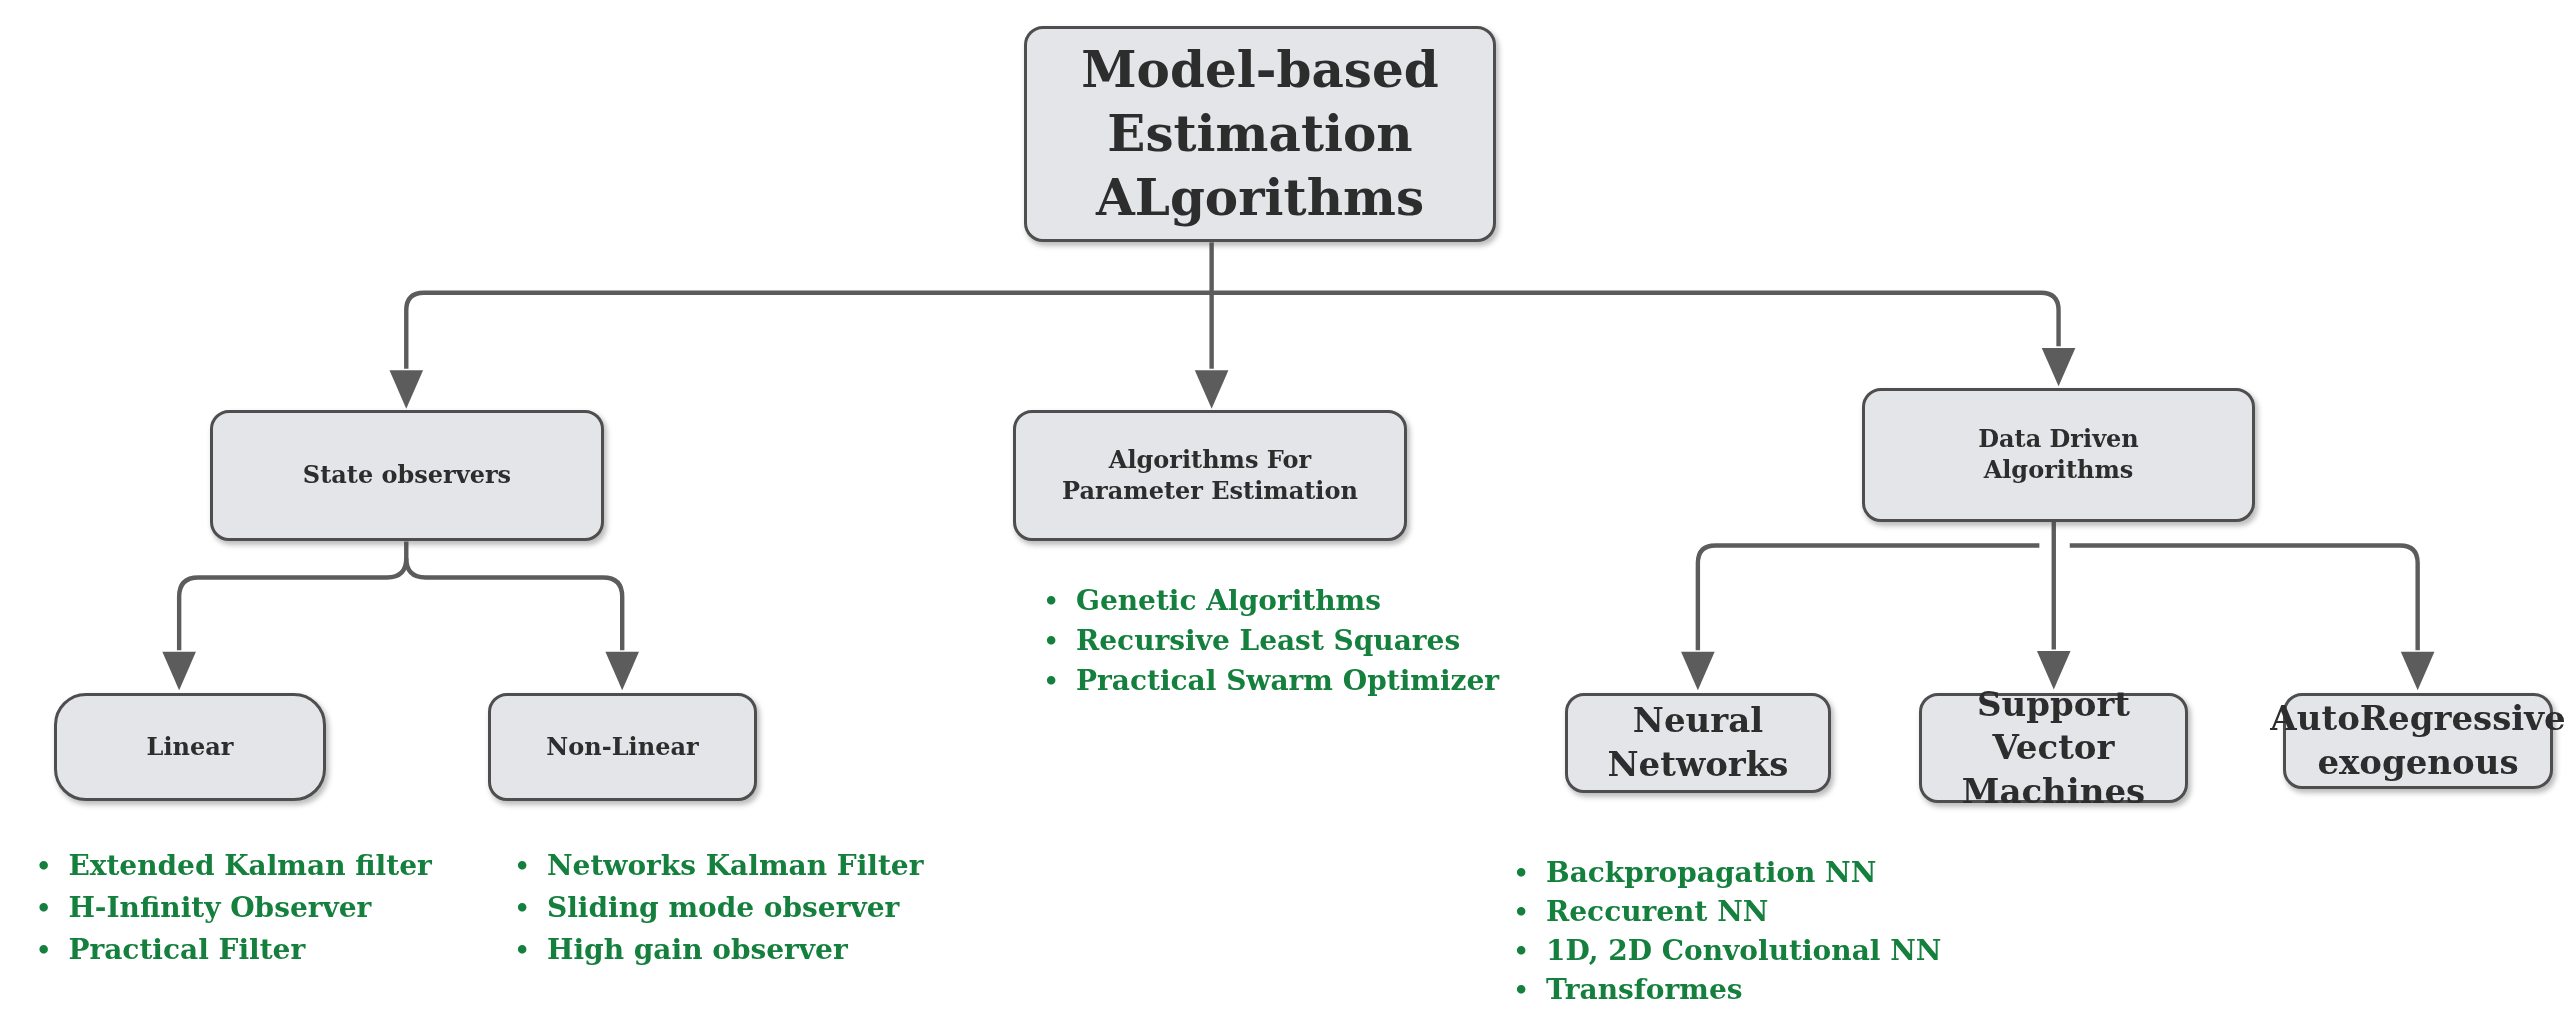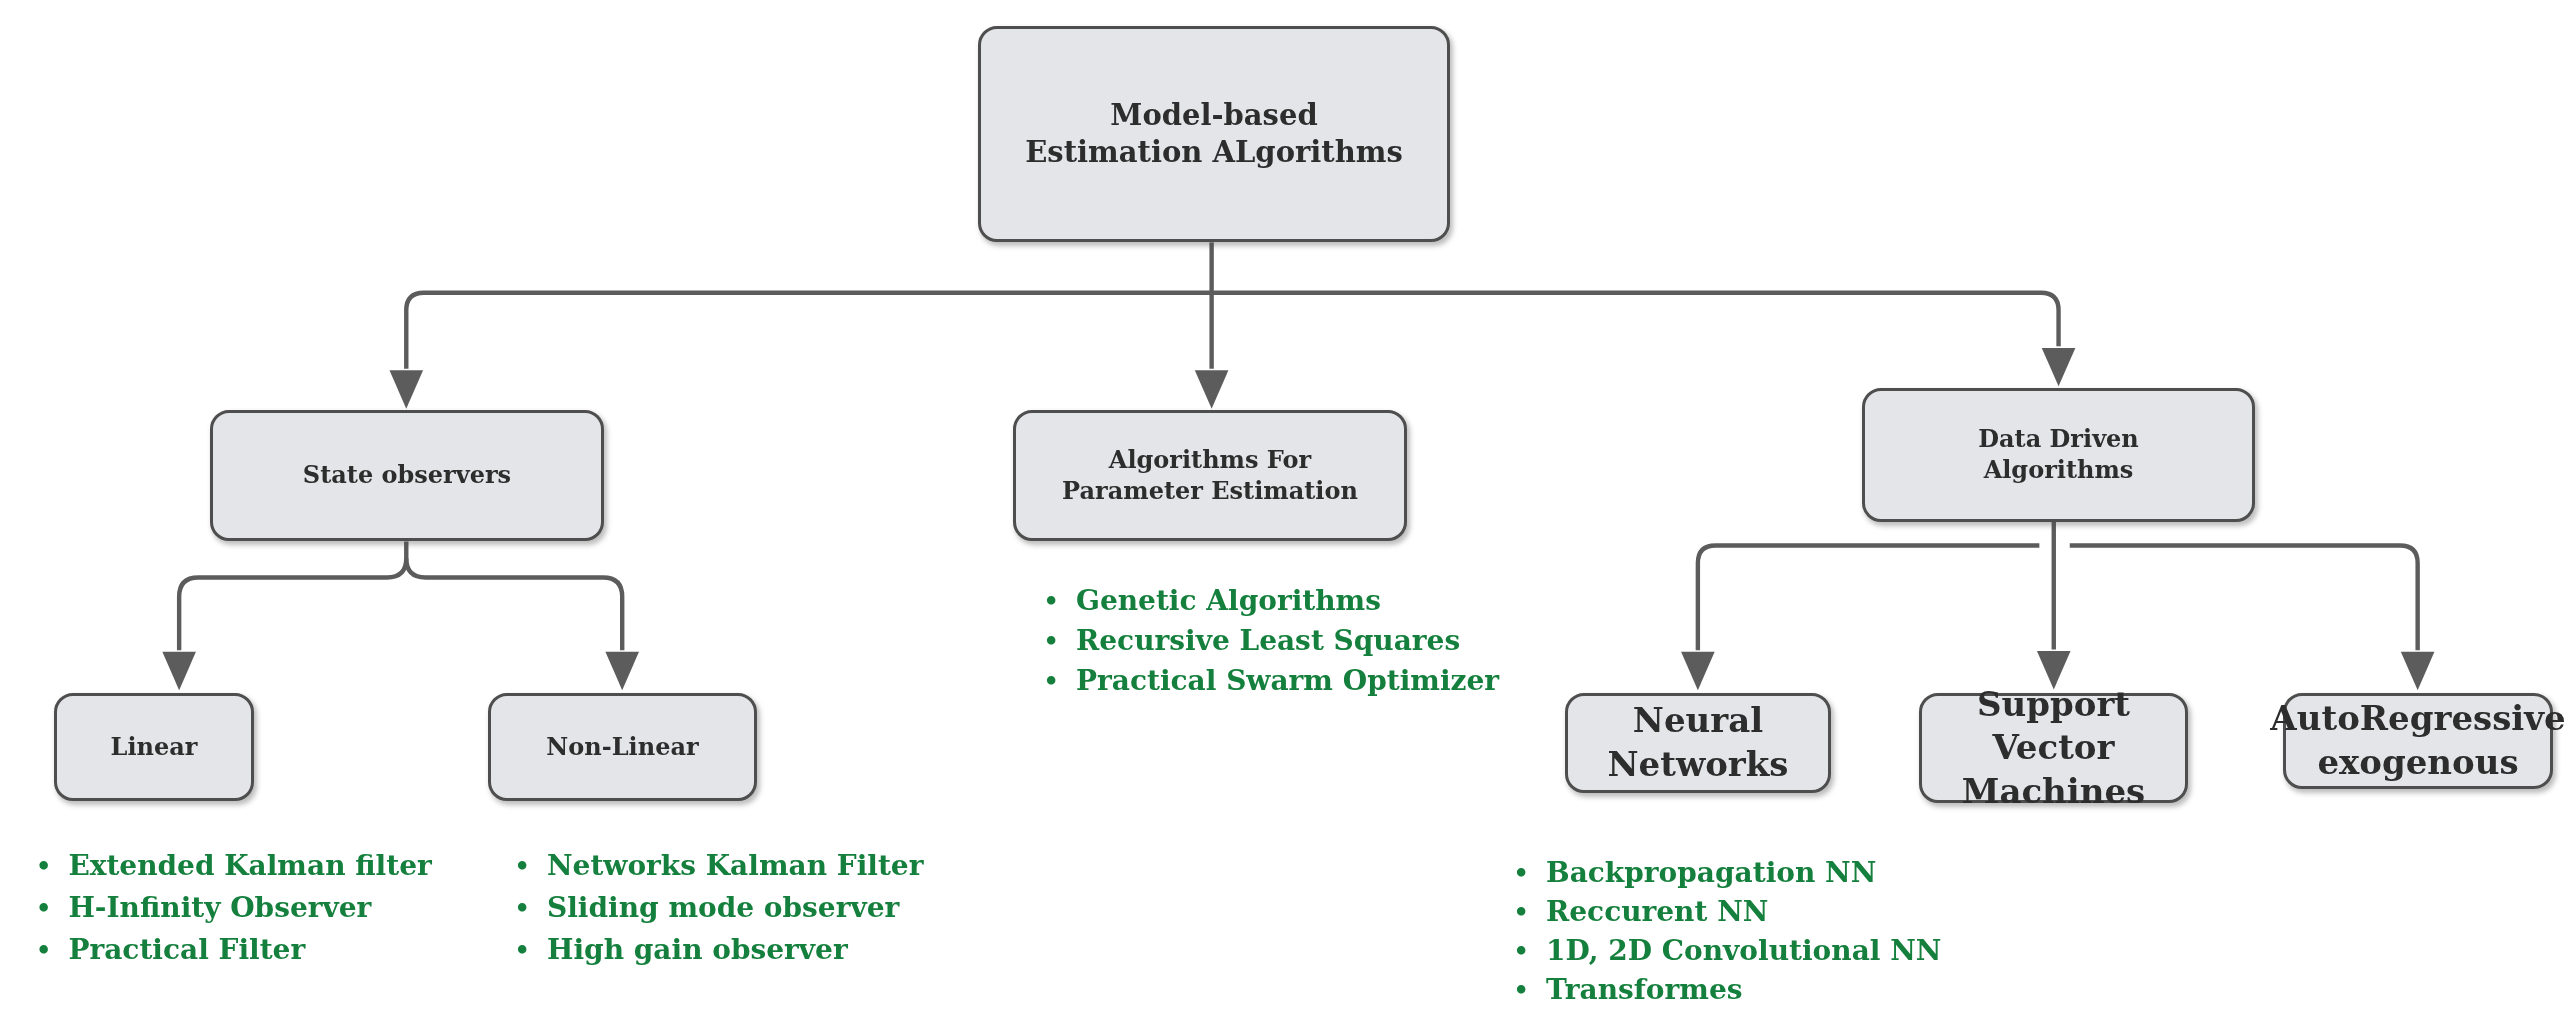--- a/index.html
+++ b/index.html
@@ -23,21 +23,21 @@
     display: flex;
     align-items: center;
     justify-content: center;
     text-align: center;
     font-weight: bold;
     color: #2d2d2d;
     white-space: pre-line;
     line-height: 1.28;
     box-shadow: 2.4px 3.2px 4.8px rgba(70,70,70,0.35);
   }
-  .fs-root { font-size: 29px; }
+  .fs-root { font-size: 50px; margin-left: 46px; }
   .fs-l2   { font-size: 24px; }
   .fs-leaf { font-size: 34px; }
   .blist {
     position: absolute;
     list-style: none;
     margin: 12px;
     padding: 0;
     font-size: 28px;
     font-weight: bold;
     color: #15803d;
@@ -85,21 +85,21 @@
 Estimation ALgorithms</div>
 
   <div class="node fs-l2" style="left:210px; top:410px; width:394px; height:131px;">State observers</div>
 
   <div class="node fs-l2" style="left:1013px; top:410px; width:394px; height:131px;">Algorithms For
 Parameter Estimation</div>
 
   <div class="node fs-l2" style="left:1862px; top:388px; width:393px; height:134px;">Data Driven
 Algorithms</div>
 
-  <div class="node fs-l2" style="left:54px; top:693px; width:200px; height:108px;">Linear</div>
+  <div class="node fs-l2" style="left:54px; top:693px; width:272px; height:108px;border-radius:32px;">Linear</div>
 
   <div class="node fs-l2" style="left:488px; top:693px; width:269px; height:108px;">Non-Linear</div>
 
   <div class="node fs-leaf" style="left:1565px; top:693px; width:266px; height:100px;">Neural
 Networks</div>
 
   <div class="node fs-leaf" style="left:1919px; top:693px; width:269px; height:110px;">Support Vector
 Machines</div>
 
   <div class="node fs-leaf" style="left:2283px; top:693px; width:270px; height:96px;">AutoRegressive

